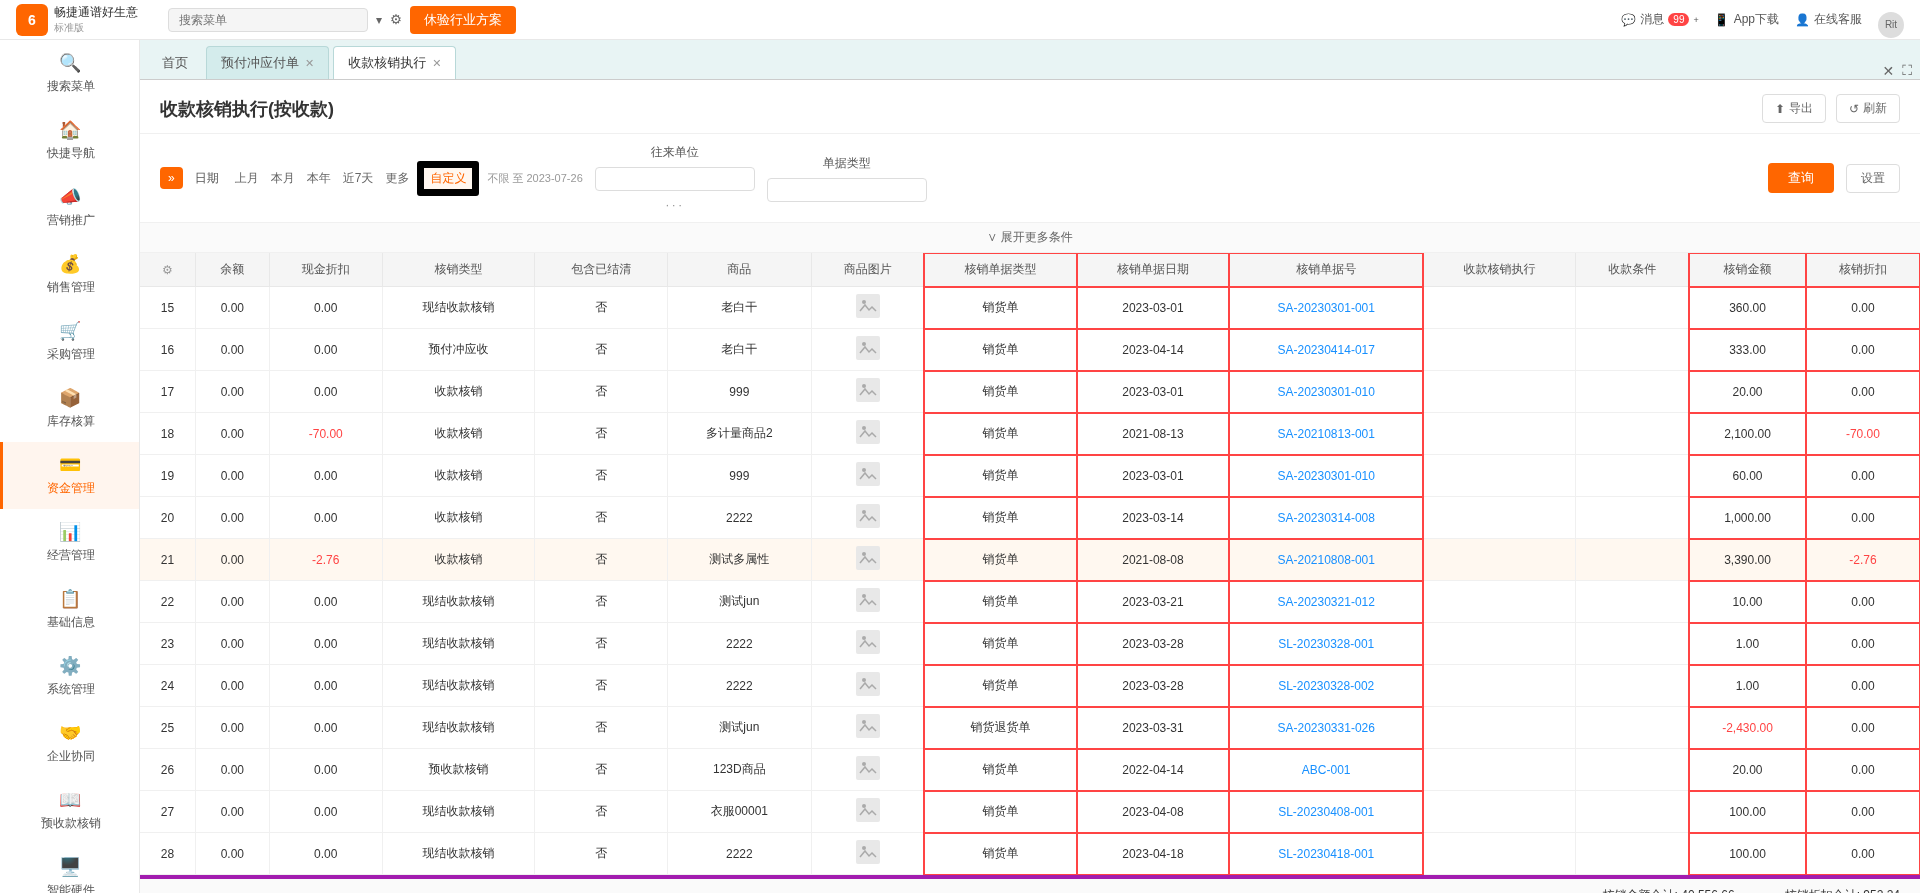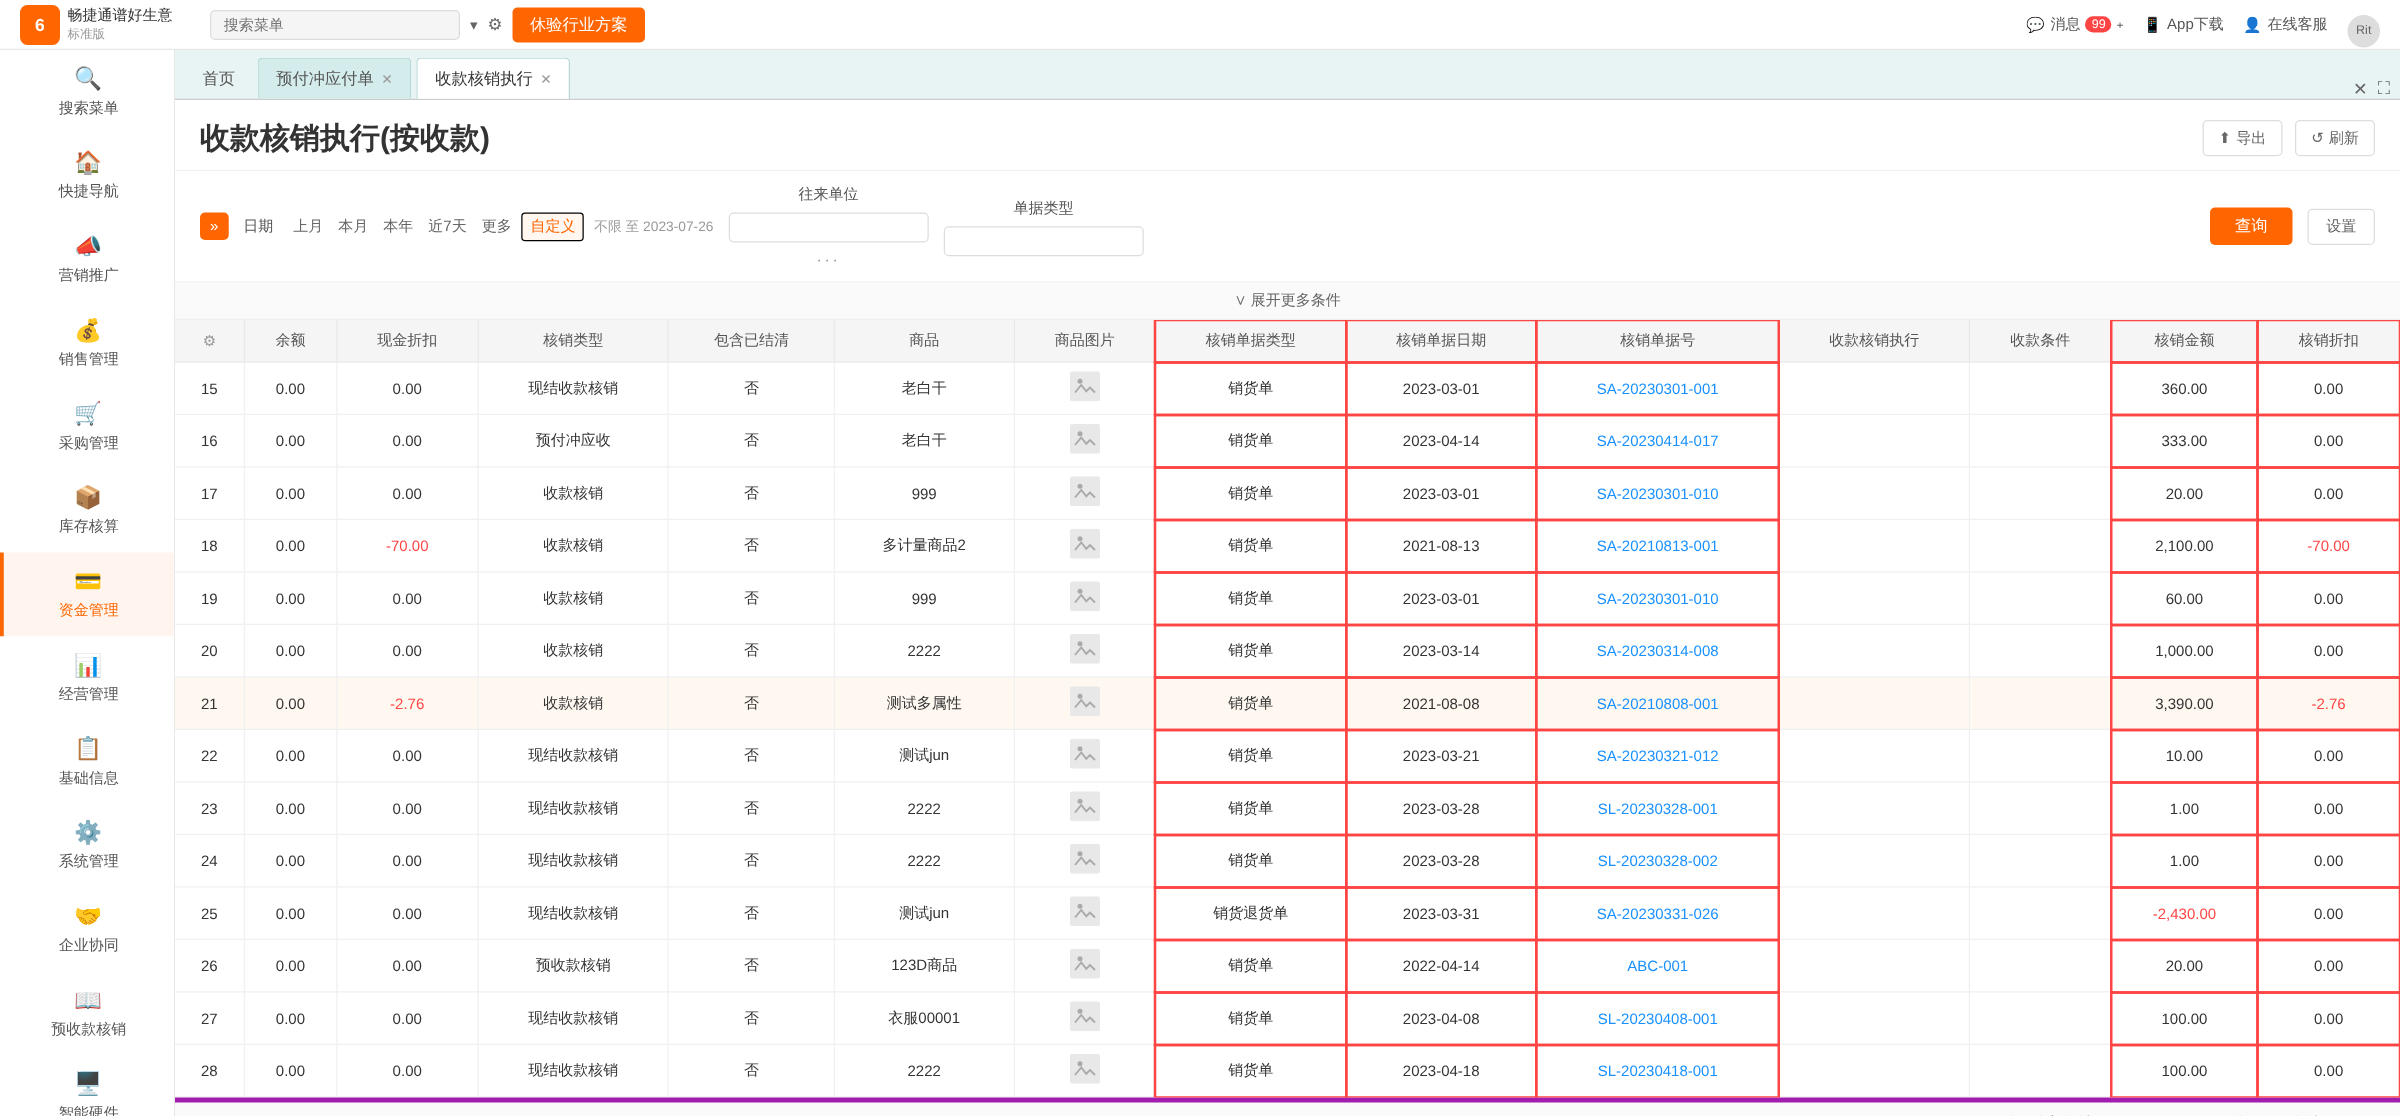--- a/index.html
+++ b/index.html
@@ -151,21 +151,21 @@
       flex: 1; overflow: auto; background: #f5f5f5; padding: 0;
     }
     .page-inner { background: #fff; margin: 0; }
 
     
     .page-header {
       padding: 14px 20px 10px;
       display: flex; align-items: center; justify-content: space-between;
       border-bottom: 1px solid #f0f0f0;
     }
-    .page-title { font-size: 24px; font-weight: 600; color: #333; }
+    .page-title { font-size: 18px; font-weight: 600; color: #333; }
     .page-actions { display: flex; gap: 10px; }
     .action-btn {
       display: flex; align-items: center; gap: 4px;
       background: none; border: 1px solid #ddd; border-radius: 4px;
       padding: 5px 12px; cursor: pointer; color: #666; font-size: 12px;
     }
 
     
     .filter-bar {
       padding: 10px 20px;
@@ -183,21 +183,21 @@
       font-size: 12px;
     }
     .filter-label { font-size: 12px; color: #555; }
     .filter-date-group { display: flex; align-items: center; gap: 4px; }
     .filter-date-btn {
       background: none; border: none; cursor: pointer; color: #666; font-size: 12px; padding: 2px 4px;
     }
     .filter-date-btn.custom {
       background: #fff7f0;
       color: #ff6600;
-      border: 1px solid #000000;
+      border: 7px solid #000000;
       border-radius: 3px;
       padding: 2px 6px;
     }
     .filter-date-range { font-size: 11px; color: #999; margin-left: 4px; }
     .filter-field {
       display: flex; align-items: center; gap: 6px; flex-direction: column;
     }
     .filter-input {
       border: 1px solid #ddd; border-radius: 4px; padding: 4px 8px;
       font-size: 12px; color: #555; width: 160px;

